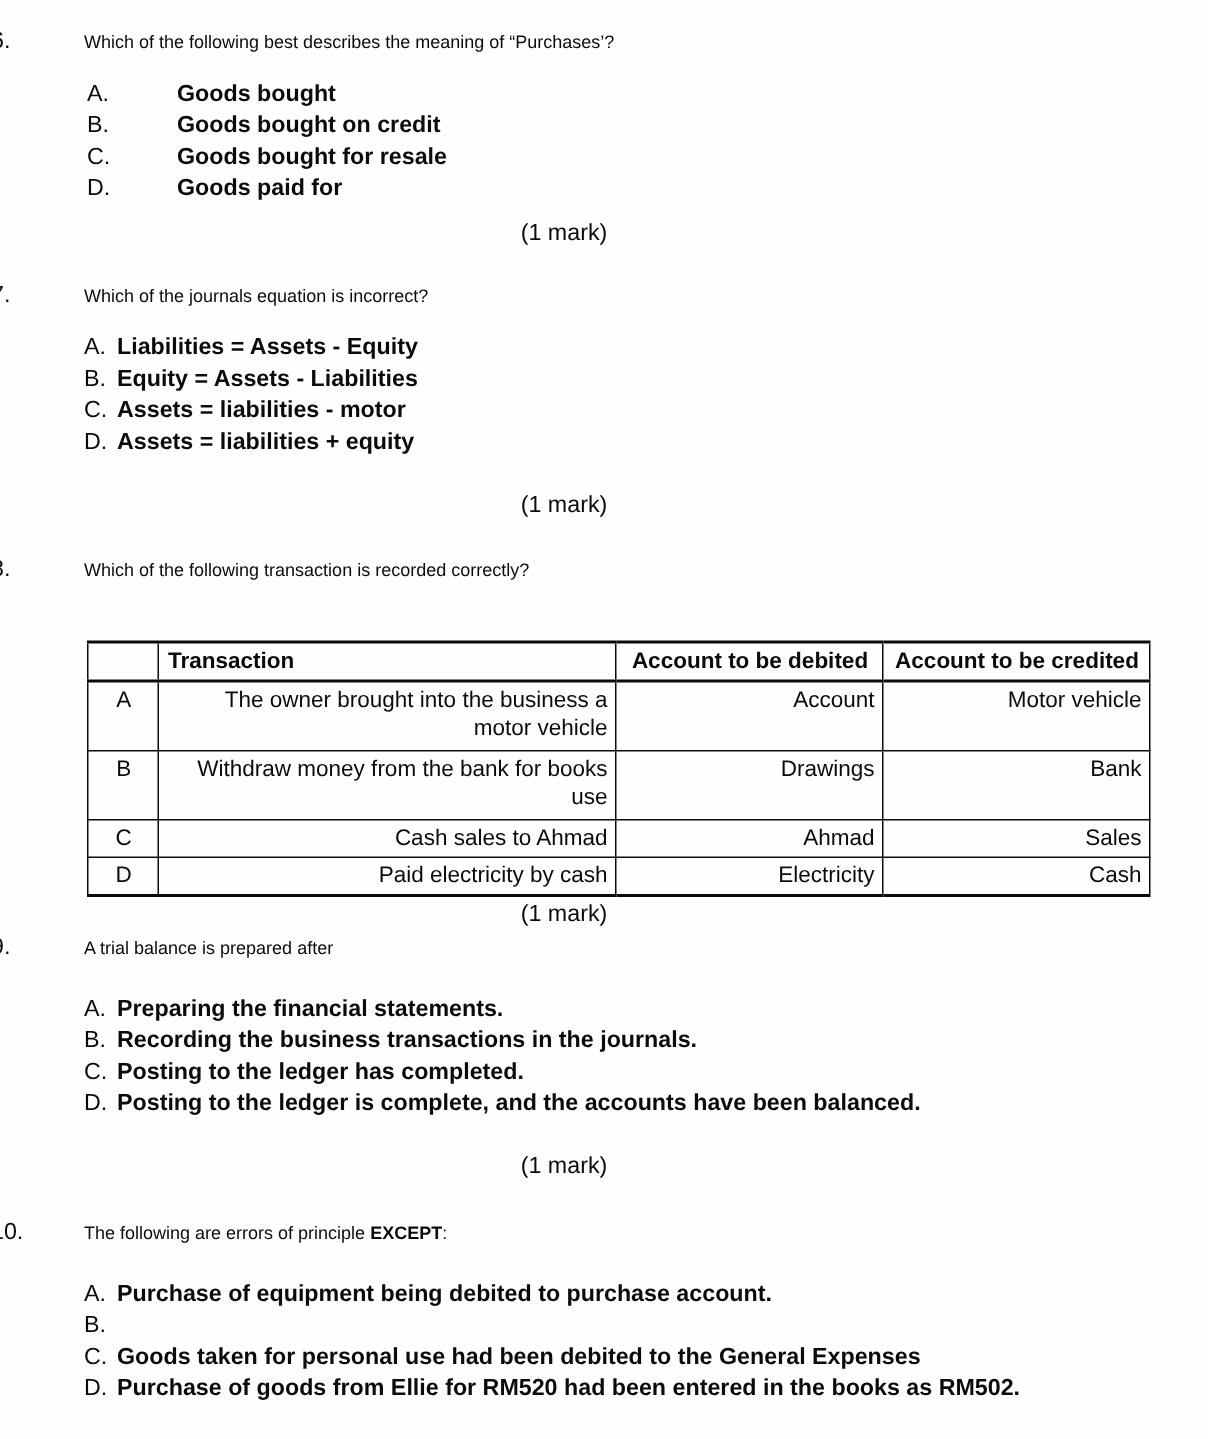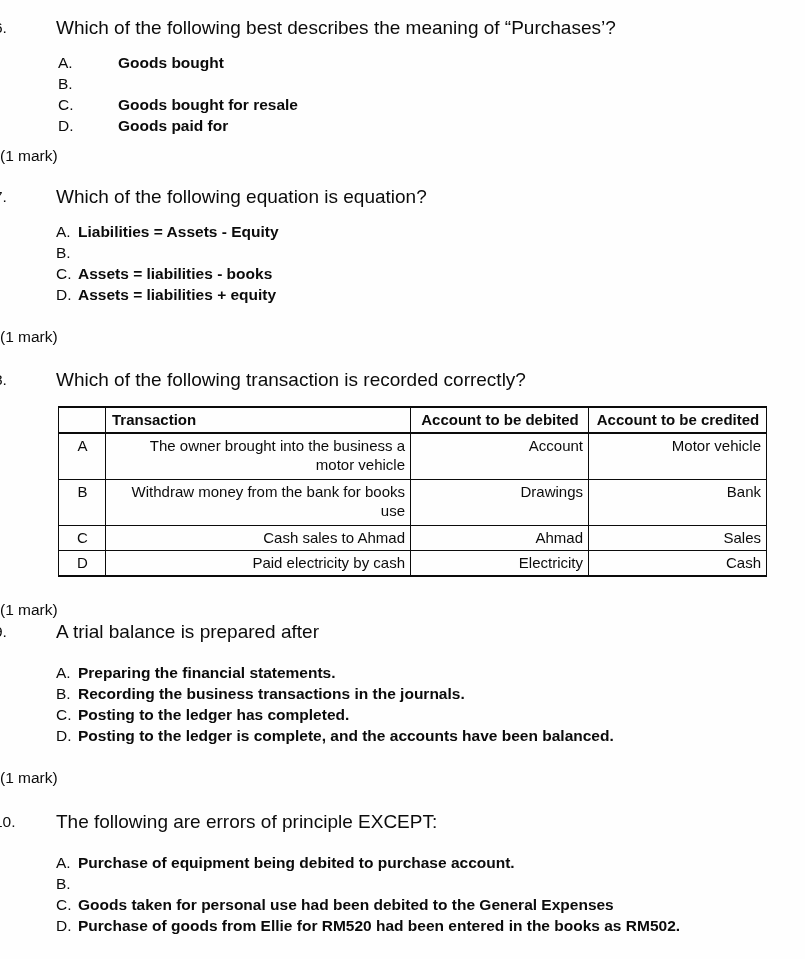--- a/index.html
+++ b/index.html
@@ -33,25 +33,25 @@
   }
   .q-num {
     width: 56px;
     flex: 0 0 56px;
     font-size: 15.5px;
     line-height: 20px;
     text-indent: -6px;
     white-space: nowrap;
   }
   .q-text {
-    font-size: 19px;
+    font-size: 12px;
     line-height: 20px;
     white-space: pre-wrap;
   }
-  .q-text b { font-weight: 400; }
+  .q-text b { font-weight: 700; }
 
   
   .opts {
     margin-top: 14px;
   }
   .opt {
     display: flex;
     align-items: flex-start;
     font-size: 15.5px;
     line-height: 21px;
@@ -75,32 +75,32 @@
     font-weight: bold;
   }
   .opt-text .cont {
     display: block;
     padding-left: 0;
   }
 
   .mark {
     position: absolute;
     width: 805px;
-    text-align: left;
+    text-align: center;
     padding-right: 53px;
     box-sizing: border-box;
     font-size: 15.5px;
     line-height: 20px;
   }
 
   
   .tbl-wrap {
     position: absolute;
     left: 58px;
-    top: 406px;
+    top: 427px;
     width: 708px;
   }
   table.txn {
     border-collapse: collapse;
     width: 708px;
     table-layout: fixed;
     font-size: 15px;
   }
   table.txn th, table.txn td {
     border: 1px solid #0b0b0b;
@@ -142,49 +142,51 @@
       <div class="q-num">6.</div>
       <div class="q-text">Which of the following best describes the meaning of “Purchases’?</div>
     </div>
     <div class="opts wide">
       <div class="opt">
         <div class="opt-letter">A.</div>
         <div class="opt-text">Goods bought</div>
       </div>
       <div class="opt">
         <div class="opt-letter">B.</div>
+        <div class="opt-text">Goods bought on credit</div>
       </div>
       <div class="opt">
         <div class="opt-letter">C.</div>
         <div class="opt-text">Goods bought for resale</div>
       </div>
       <div class="opt">
         <div class="opt-letter">D.</div>
         <div class="opt-text">Goods paid for</div>
       </div>
     </div>
   </div>
   <div class="mark" style="top:146px;">(1 mark)</div>
 
   <div class="q" style="top:187px;">
     <div class="q-head">
       <div class="q-num">7.</div>
-      <div class="q-text">Which of the following equation is equation?</div>
+      <div class="q-text">Which of the journals equation is incorrect?</div>
     </div>
     <div class="opts tight">
       <div class="opt">
         <div class="opt-letter">A.</div>
         <div class="opt-text">Liabilities = Assets - Equity</div>
       </div>
       <div class="opt">
         <div class="opt-letter">B.</div>
-      </div>
-      <div class="opt">
-        <div class="opt-letter">C.</div>
-        <div class="opt-text">Assets = liabilities - books</div>
+        <div class="opt-text">Equity = Assets - Liabilities</div>
+      </div>
+      <div class="opt">
+        <div class="opt-letter">C.</div>
+        <div class="opt-text">Assets = liabilities - motor</div>
       </div>
       <div class="opt">
         <div class="opt-letter">D.</div>
         <div class="opt-text">Assets = liabilities + equity</div>
       </div>
     </div>
   </div>
   <div class="mark" style="top:327px;">(1 mark)</div>
 
   <div class="q" style="top:370px;">

